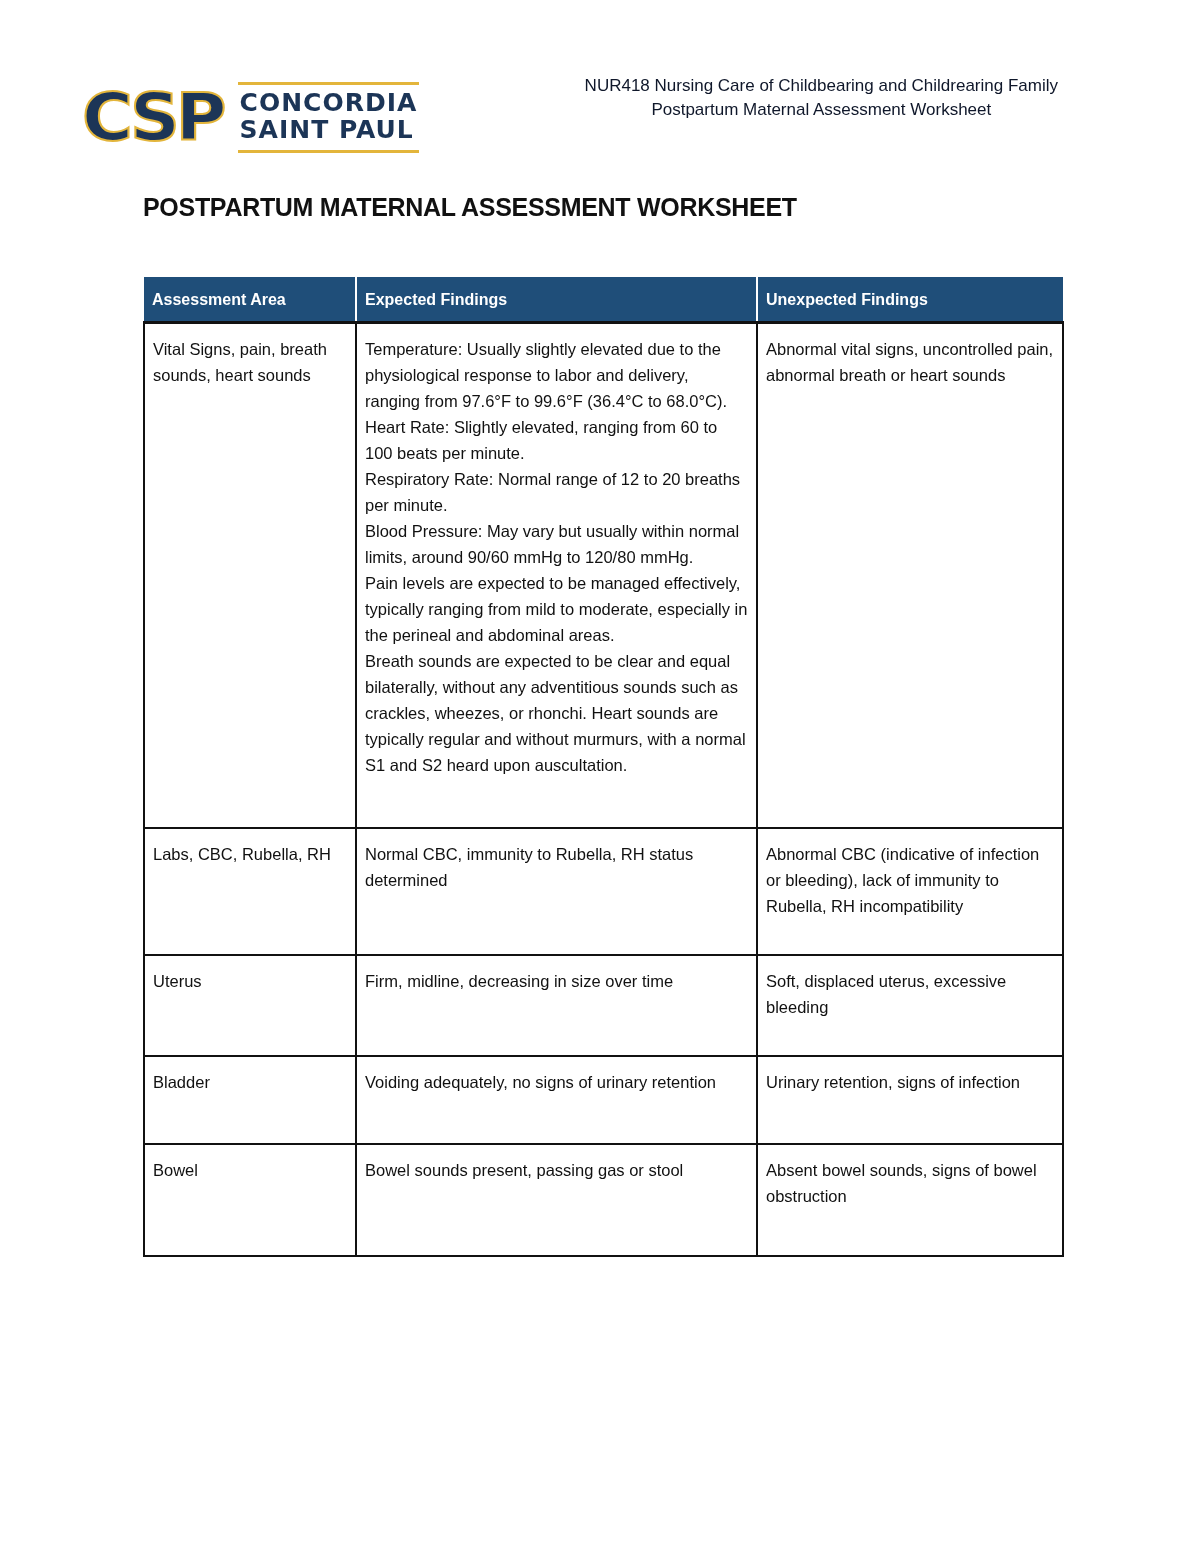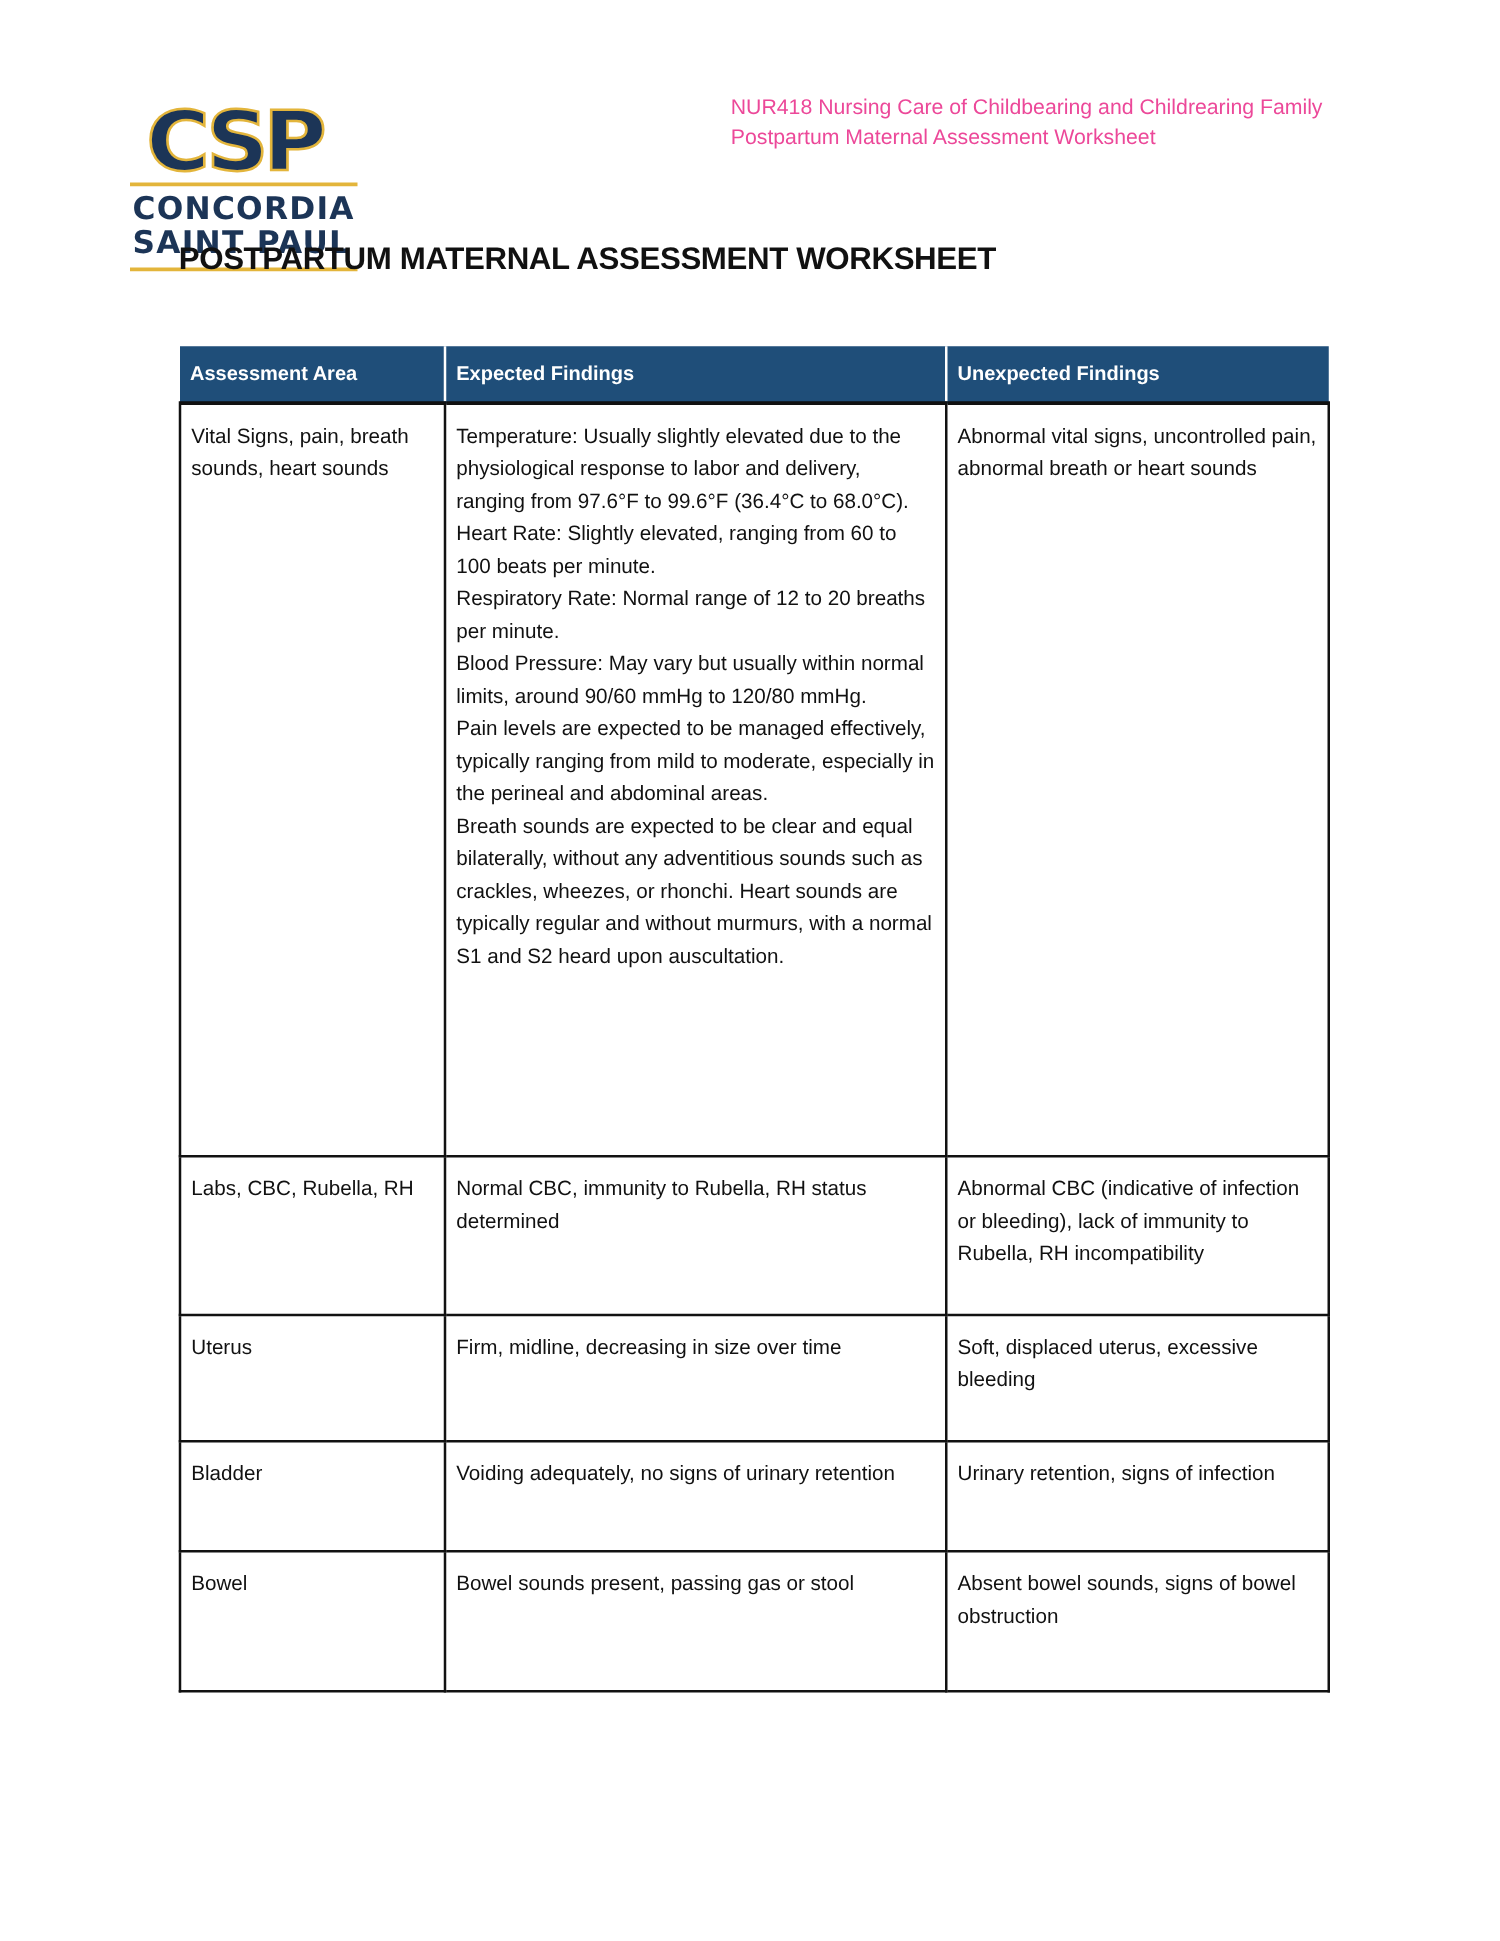--- a/index.html
+++ b/index.html
@@ -1,22 +1,22 @@
 <!DOCTYPE html>
 <html><head>
 <meta charset="utf-8">
 <style>
   html, body { margin:0; padding:0; background:#ffffff; }
   body { width:1200px; height:1553px; position:relative; font-family:"Liberation Sans", "DejaVu Sans", sans-serif; color:#111; }
-  .logo { position:absolute; left:82px; top:82px; display:flex; align-items:center;flex-direction:column; }
+  .logo { position:absolute; left:82px; top:82px; display:flex; align-items:center; }
   .logo-mark { font-family:"DejaVu Sans", sans-serif; font-weight:900; font-size:66px; letter-spacing:-4px; color:#1c3557;
     -webkit-text-stroke:2px #e3b53b; line-height:64px; transform:scaleX(1.05); transform-origin:left; }
   .logo-text { margin-left:22px; border-top:3px solid #e3b53b; border-bottom:3px solid #e3b53b; padding:4px 2px 7px; }
   .logo-text div { font-family:"DejaVu Sans", sans-serif; font-weight:bold; font-size:25px; color:#1c3557; line-height:27px; letter-spacing:1px; }
-  .hdr { position:absolute; right:142px; top:74px; text-align:left; font-size:17px; line-height:24px; color:#ec4899; }
+  .hdr { position:absolute; right:142px; top:74px; text-align:center; font-size:17px; line-height:24px; color:#0f172a; }
   .title { position:absolute; left:143px; top:193px; font-size:25px; font-weight:bold; color:#111; letter-spacing:-0.3px; }
   table { position:absolute; left:143px; top:277px; width:917px; border-collapse:collapse; table-layout:fixed; }
   th { background:#1f4e79; color:#fff; font-size:16px; font-weight:bold; text-align:left; padding:12px 8px 10px; height:22px; border-left:2px solid #fff; }
   th:first-child { border-left:none;margin-left:30px; }
   td { border:2px solid #111; vertical-align:top; padding:12px 8px 8px; font-size:16.5px; line-height:26px; color:#111; }
   tbody tr:first-child td { border-top:3px solid #111; }
   .c1 { width:195px; } .c2 { width:383px;margin-top:23px; } .c3 { width:289px; }
   .line { display:block; }
 </style>
 </head>
@@ -39,21 +39,21 @@
 
 <table>
   <thead>
     <tr>
       <th class="c1">Assessment Area</th>
       <th class="c2">Expected Findings</th>
       <th class="c3">Unexpected Findings</th>
     </tr>
   </thead>
   <tbody>
-    <tr style="height:602px">
+    <tr style="height:505px">
       <td>Vital Signs, pain, breath sounds, heart sounds</td>
       <td>
         <span class="line">Temperature: Usually slightly elevated due to the physiological response to labor and delivery, ranging from 97.6°F to 99.6°F (36.4°C to 68.0°C).</span>
         <span class="line">Heart Rate: Slightly elevated, ranging from 60 to 100 beats per minute.</span>
         <span class="line">Respiratory Rate: Normal range of 12 to 20 breaths per minute.</span>
         <span class="line">Blood Pressure: May vary but usually within normal limits, around 90/60 mmHg to 120/80 mmHg.</span>
         <span class="line">Pain levels are expected to be managed effectively, typically ranging from mild to moderate, especially in the perineal and abdominal areas.</span>
         <span class="line">Breath sounds are expected to be clear and equal bilaterally, without any adventitious sounds such as crackles, wheezes, or rhonchi. Heart sounds are typically regular and without murmurs, with a normal S1 and S2 heard upon auscultation.</span>
       </td>
       <td>Abnormal vital signs, uncontrolled pain, abnormal breath or heart sounds</td>

